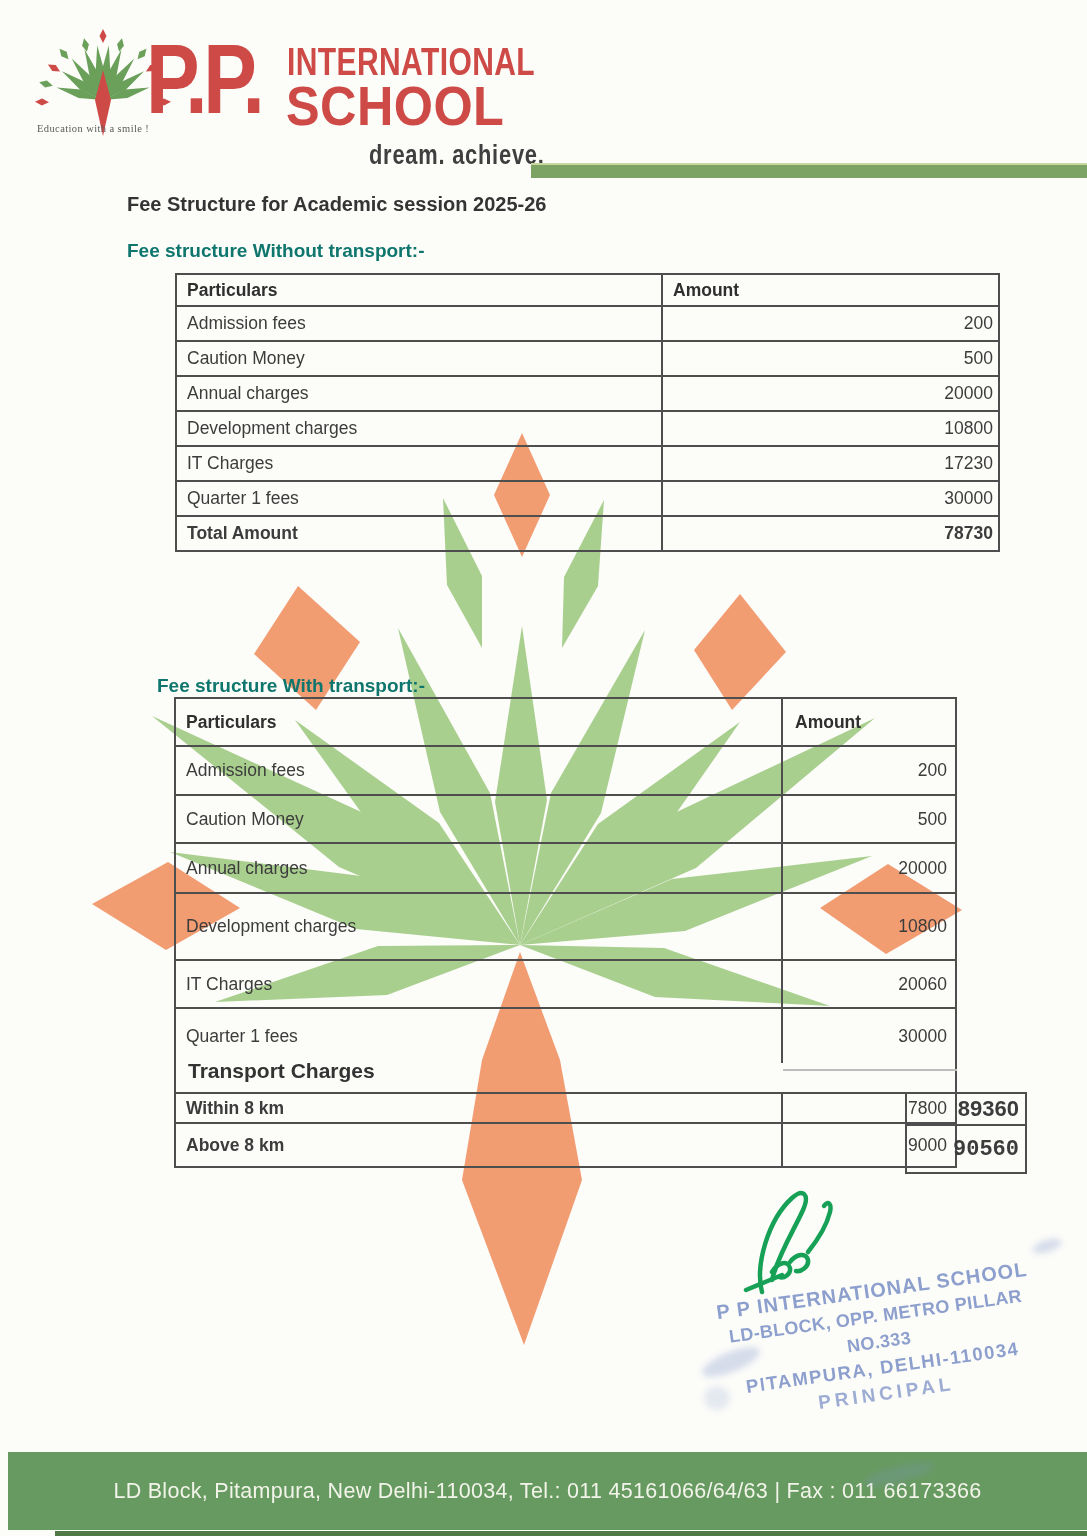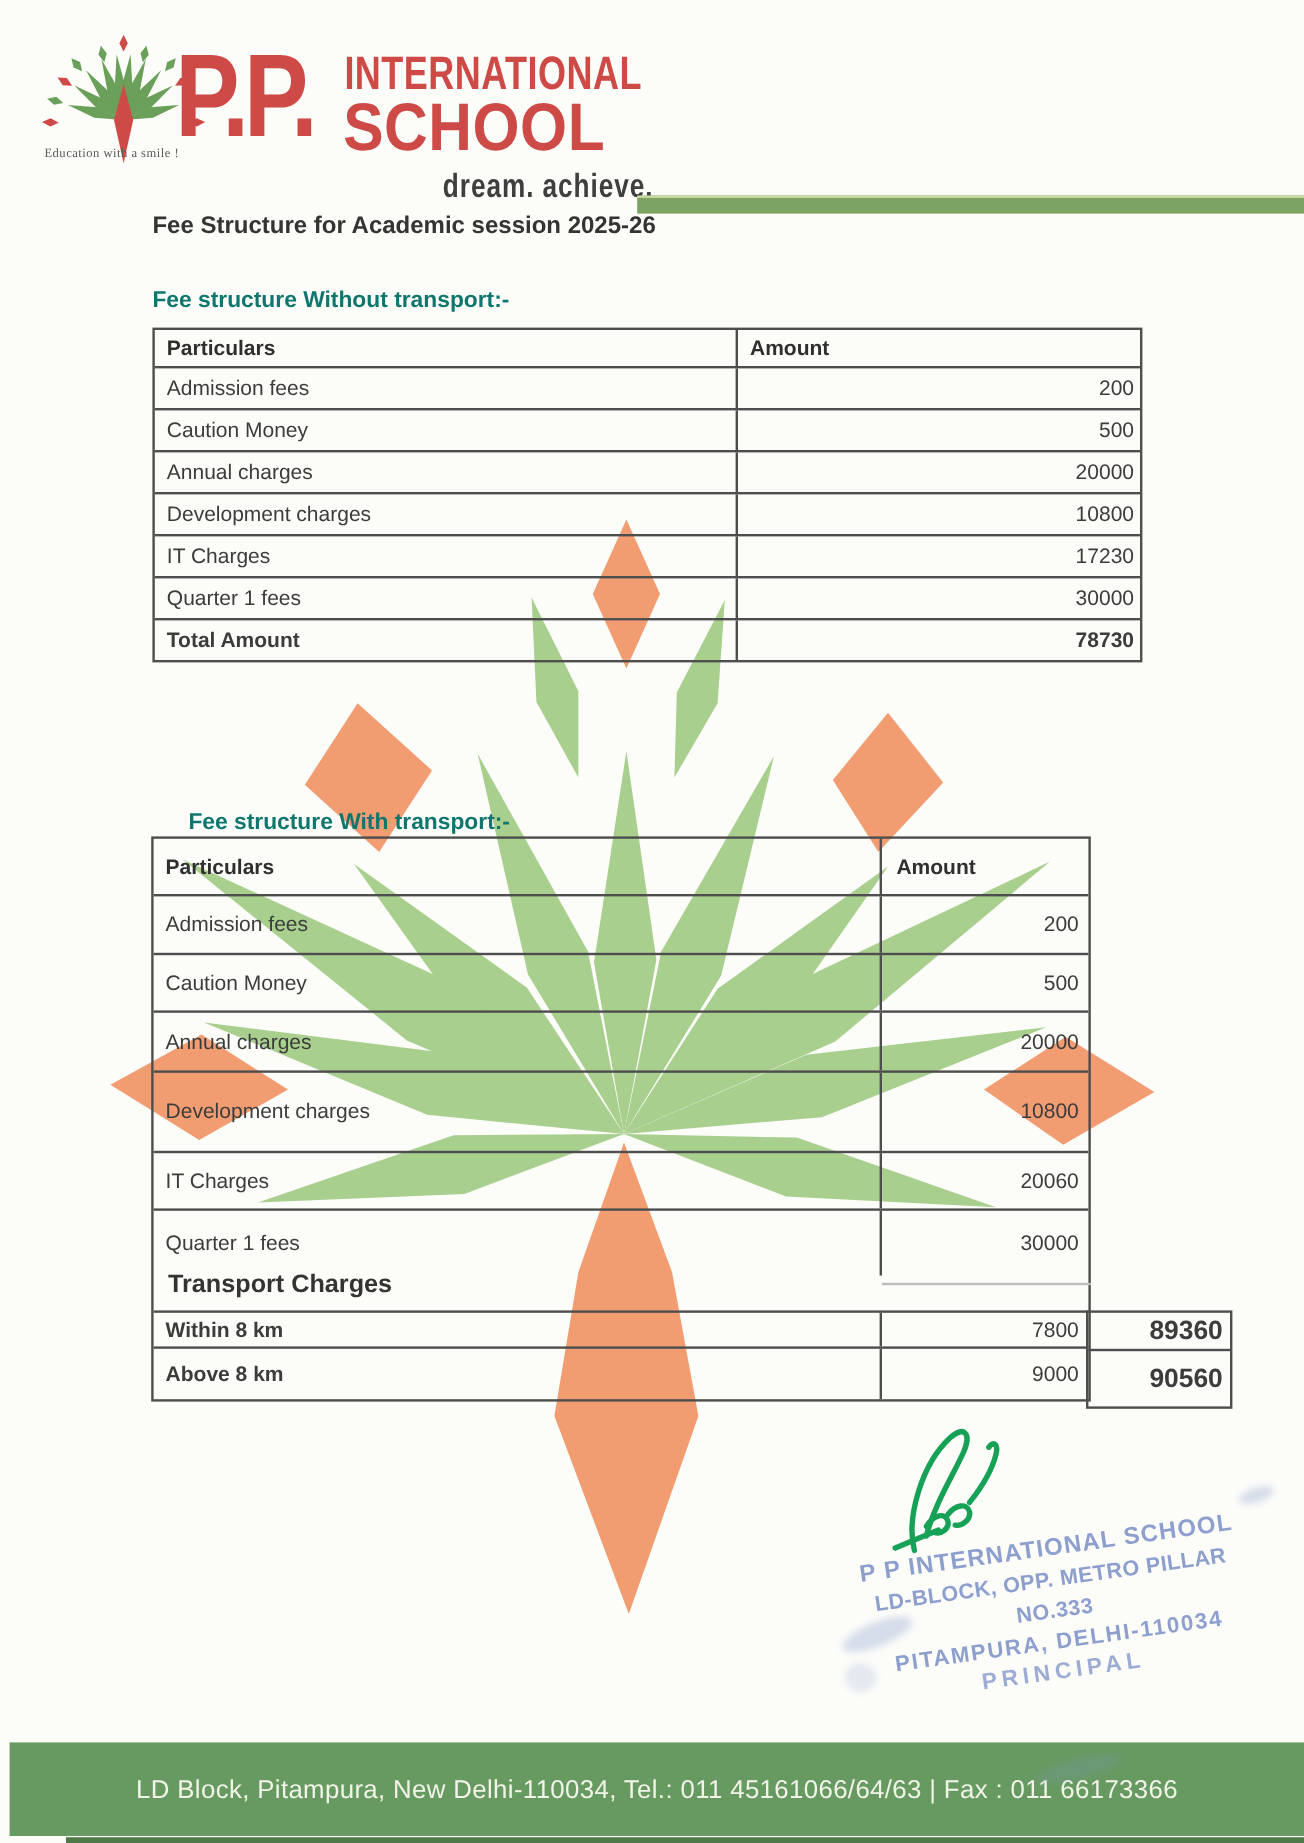--- a/index.html
+++ b/index.html
@@ -16,29 +16,29 @@
             color:#ce4a47;line-height:1;letter-spacing:-5px;
             transform:scaleX(.82);transform-origin:left top;}
   .brand-intl{position:absolute;left:287px;top:42px;font-size:39px;font-weight:bold;
             color:#ce4a47;line-height:1;transform:scaleX(.77);transform-origin:left top;letter-spacing:.5px;}
   .brand-school{position:absolute;left:286px;top:78px;font-size:56px;font-weight:bold;
             color:#ce4a47;line-height:1;transform:scaleX(.9);transform-origin:left top;letter-spacing:.5px;}
   .tagline{position:absolute;left:369px;top:141px;font-size:28px;font-weight:bold;
             color:#3f3f3f;line-height:1;transform:scaleX(.78);transform-origin:left top;letter-spacing:1px;}
   .tagline-bar{position:absolute;left:531px;top:163px;width:556px;height:13px;
             background:#7ca264;border-top:2px solid #c9d69e;}
-  .doc-title{position:absolute;left:127px;top:177px;font-size:20px;font-weight:bold;color:#343434;}
+  .doc-title{position:absolute;left:127px;top:193px;font-size:20px;font-weight:bold;color:#343434;}
   .sec-heading{font-size:19px;font-weight:bold;color:#0f766e;}
   .sec1-heading{position:absolute;left:127px;top:240px;}
   .sec2-heading{position:absolute;left:157px;top:675px;}
   
   .watermark{position:absolute;left:0;top:0;z-index:0;}
   .content{position:relative;z-index:1;}
   
-  .tbl{position:absolute;background:transparent;border:2px solid #4e4e4e;font-size:17.5px;}
+  .tbl{position:absolute;background:transparent;border:2px solid #4e4e4e;font-size:17.5px;margin-left:48px;}
   .t1{left:127px;top:273px;width:821px;}
   .t2{left:126px;top:697px;width:779px;}
   .row{display:flex;box-sizing:border-box;border-top:2px solid #4e4e4e;}
   .row.first{border-top:none;}
   .t1 .row{height:35px;}
   .t1 .row.first{height:30px;}
   .cell-label{box-sizing:border-box;display:flex;align-items:center;padding-left:10px;
               border-right:2px solid #4e4e4e;}
   .t1 .cell-label{width:486px;}
   .t2 .cell-label{width:607px;}
@@ -50,21 +50,21 @@
   
   .qt-block{position:relative;box-sizing:border-box;height:85px;border-top:2px solid #4e4e4e;}
   .qt-sub{display:flex;height:54px;}
   .qt-sub .cell-label{height:54px;}
   .smudge-line{position:absolute;left:607px;right:-2px;top:60px;height:2px;background:#bdbdbd;}
   .transport-heading{position:absolute;left:12px;top:50px;font-size:21px;font-weight:bold;color:#333;text-align:right;}
   .extra-col{position:absolute;left:905px;top:1092px;width:122px;border:2px solid #4e4e4e;
              box-sizing:border-box;background:transparent;font-size:22px;}
   .extra-cell{box-sizing:border-box;height:30px;display:flex;align-items:center;
               justify-content:flex-end;padding-right:6px;font-weight:bold;}
-  .extra-cell + .extra-cell{border-top:2px solid #4e4e4e;height:48px;}
+  .extra-cell + .extra-cell{border-top:2px solid #4e4e4e;height:48px;font-family:Liberation Mono, monospace;}
   
   .stamp{position:absolute;left:703px;top:1277px;width:352px;z-index:3;
          transform:rotate(-8deg);text-align:center;color:#7a8fc5;opacity:.85;
          font-weight:bold;line-height:26px;}
   .stamp-l1{font-size:20px;letter-spacing:1px;}
   .stamp-l2{font-size:18px;letter-spacing:.4px;}
   .stamp-l3{font-size:18.5px;letter-spacing:1.5px;}
   .stamp-l4{font-size:19px;letter-spacing:4px;opacity:.85;}
   .sig-svg{position:absolute;left:700px;top:1180px;z-index:4;}
   .smear{position:absolute;background:#7d93c8;border-radius:50%;filter:blur(3px);z-index:2;}

